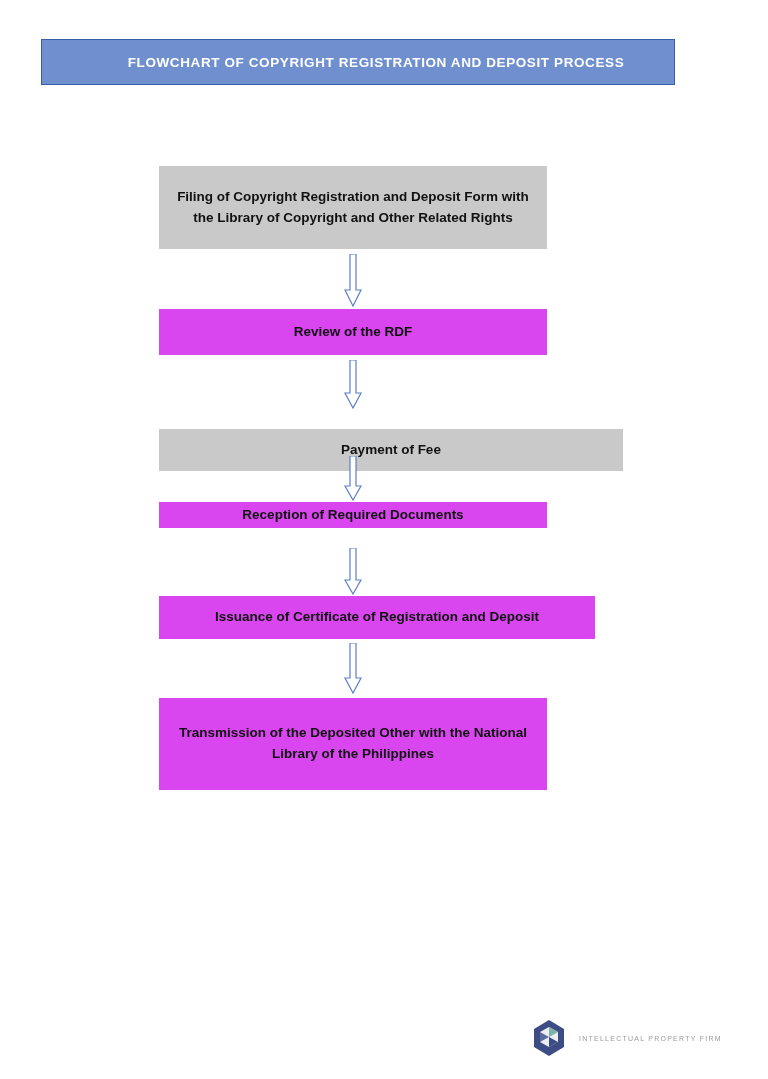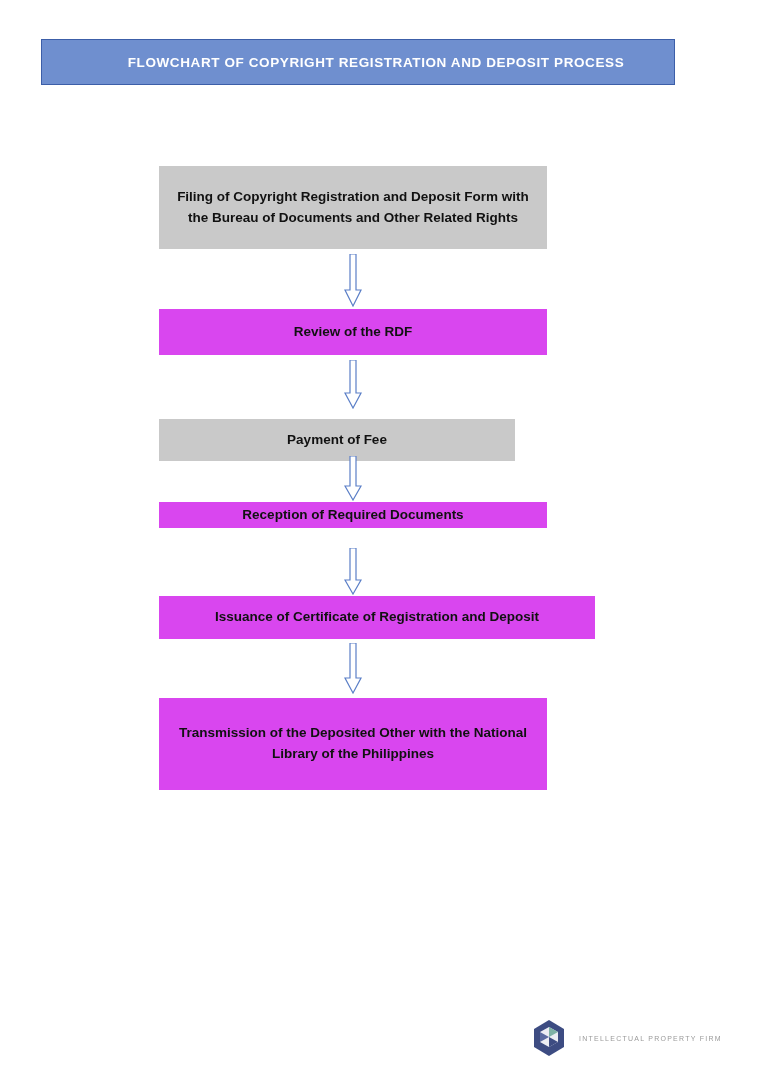--- a/index.html
+++ b/index.html
@@ -110,40 +110,40 @@
   }
 </style>
 </head>
 <body>
 
 <div id="title-banner">
   <span class="title-text">FLOWCHART OF COPYRIGHT REGISTRATION AND DEPOSIT PROCESS</span>
 </div>
 
 <div class="flow-box fill-gray" style="left:159px; top:166px; width:388px; height:83px;">
-  <span class="box-label">Filing of Copyright Registration and Deposit Form with the Bureau of Documents and Other Related Rights</span>
+  <span class="box-label">Filing of Copyright Registration and Deposit Form with the Library of Copyright and Other Related Rights</span>
 </div>
 
 <div class="connector" style="left:344px; top:254px; height:53px;">
   <svg viewBox="0 0 18 53" preserveAspectRatio="none">
     <polygon points="6,0 12,0 12,36 17,36 9,52 1,36 6,36" fill="#ffffff" stroke="#5b7fc7" stroke-width="1.2"></polygon>
   </svg>
 </div>
 
 <div class="flow-box fill-blue" style="left:159px; top:309px; width:388px; height:46px;">
   <span class="box-label">Review of the RDF</span>
 </div>
 
 <div class="connector" style="left:344px; top:360px; height:49px;">
   <svg viewBox="0 0 18 49" preserveAspectRatio="none">
     <polygon points="6,0 12,0 12,33 17,33 9,48 1,33 6,33" fill="#ffffff" stroke="#5b7fc7" stroke-width="1.2"></polygon>
   </svg>
 </div>
 
-<div class="flow-box fill-gray" style="left:159px; top:419px; width:356px; height:42px;">
+<div class="flow-box fill-gray" style="left:159px; top:429px; width:464px; height:42px;">
   <span class="box-label">Payment of Fee</span>
 </div>
 
 <div class="connector" style="left:344px; top:456px; height:45px;">
   <svg viewBox="0 0 18 45" preserveAspectRatio="none">
     <polygon points="6,0 12,0 12,30 17,30 9,44 1,30 6,30" fill="#ffffff" stroke="#5b7fc7" stroke-width="1.2"></polygon>
   </svg>
 </div>
 
 <div class="flow-box fill-blue" style="left:159px; top:502px; width:388px; height:26px;">

